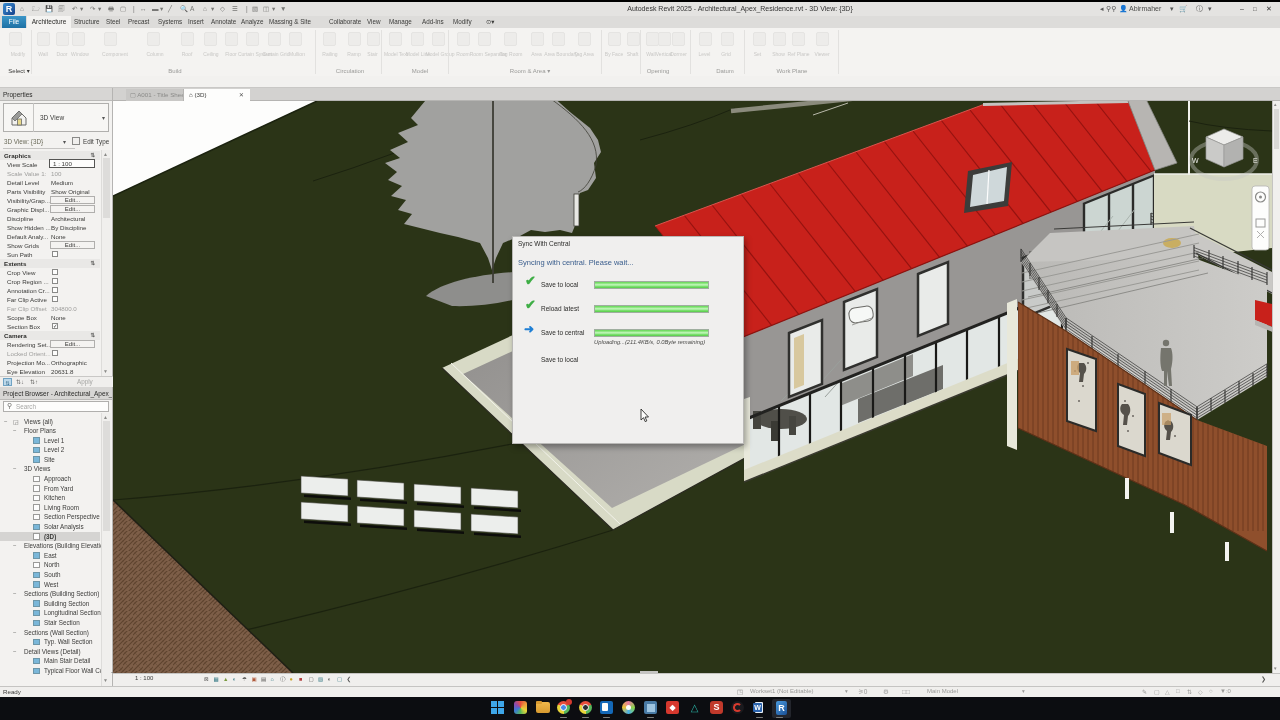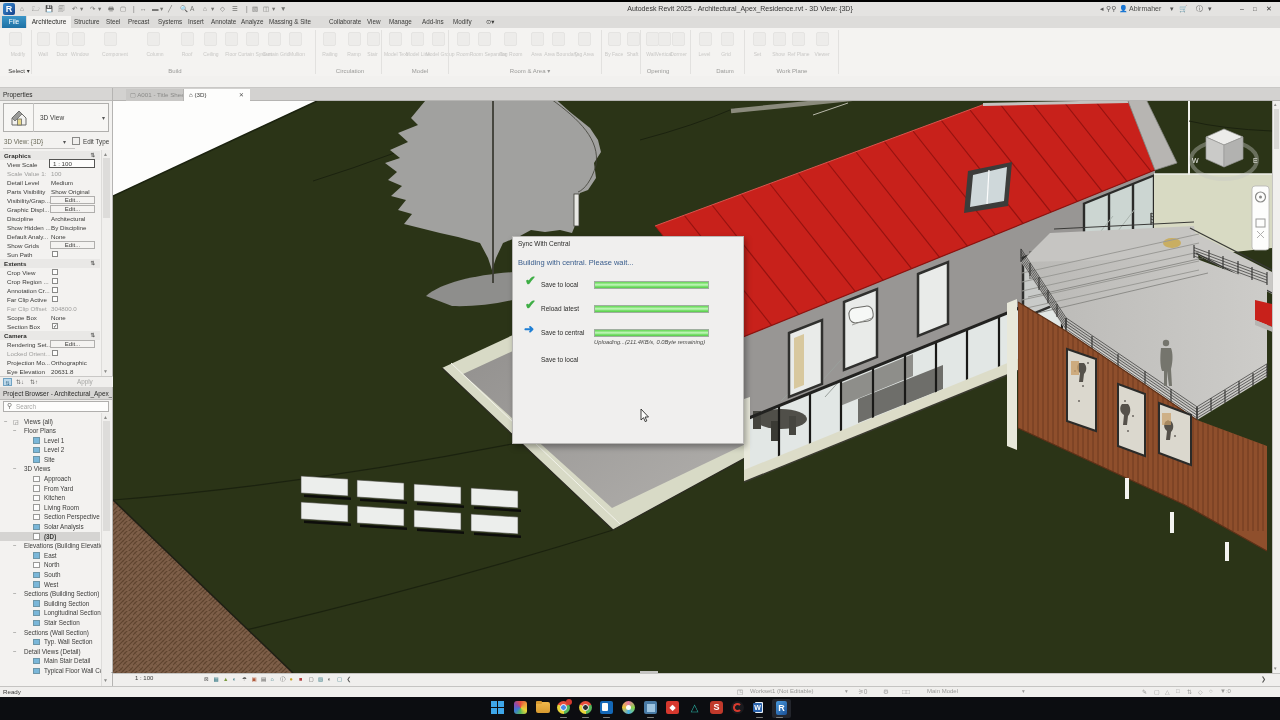--- a/index.html
+++ b/index.html
@@ -815,21 +815,21 @@
 <div class="abs" style="left:772px;top:698.5px;width:19px;height:19px;background:#23252c;border-radius:2px;"></div>
     <div class="abs" style="left:776px;top:700.5px;width:11px;height:14px;background:linear-gradient(135deg,#4a9ade,#1a4f94);border-radius:2px;color:#fff;font-size:9px;font-weight:bold;text-align:center;line-height:14px;">R</div>
 <div class="abs" style="left:560px;top:716.5px;width:7px;height:1.5px;background:#7a7a78;border-radius:1px;"></div>
 <div class="abs" style="left:582px;top:716.5px;width:7px;height:1.5px;background:#7a7a78;border-radius:1px;"></div>
 <div class="abs" style="left:603px;top:716.5px;width:7px;height:1.5px;background:#7a7a78;border-radius:1px;"></div>
 <div class="abs" style="left:647px;top:716.5px;width:7px;height:1.5px;background:#7a7a78;border-radius:1px;"></div>
 <div class="abs" style="left:756px;top:716.5px;width:7px;height:1.5px;background:#7a7a78;border-radius:1px;"></div>
 <div class="abs" style="left:776px;top:716.5px;width:7px;height:1.5px;background:#7a7a78;border-radius:1px;"></div>
 <div class="abs" id="dialog">
 <div class="abs" style="left:5px;top:3px;font-size:6.5px;color:#2b2b29;">Sync With Central</div>
-<div class="abs" style="left:5px;top:21px;font-size:7.5px;color:#3a5d8c;">Building with central. Please wait...</div>
+<div class="abs" style="left:5px;top:21px;font-size:7.5px;color:#3a5d8c;">Syncing with central. Please wait...</div>
 <div class="abs" style="left:12px;top:36px;font-size:13px;font-weight:bold;color:#3fae46;">✔</div>
 <div class="abs dlab" style="left:28px;top:44px;">Save to local</div>
 <div class="abs pbar" style="top:44px;"></div>
 <div class="abs" style="left:12px;top:60px;font-size:13px;font-weight:bold;color:#3fae46;">✔</div>
 <div class="abs dlab" style="left:28px;top:68px;">Reload latest</div>
 <div class="abs pbar" style="top:68px;"></div>
 <div class="abs" style="left:11px;top:85px;font-size:12px;font-weight:bold;color:#1f7fd4;">➜</div>
 <div class="abs dlab" style="left:28px;top:92px;">Save to central</div>
 <div class="abs pbar" style="top:92px;"></div>
 <div class="abs" style="left:81px;top:102px;font-size:5.8px;font-style:italic;color:#4a4a48;">Uploading...(211.4KB/s, 0.0Byte remaining)</div>

